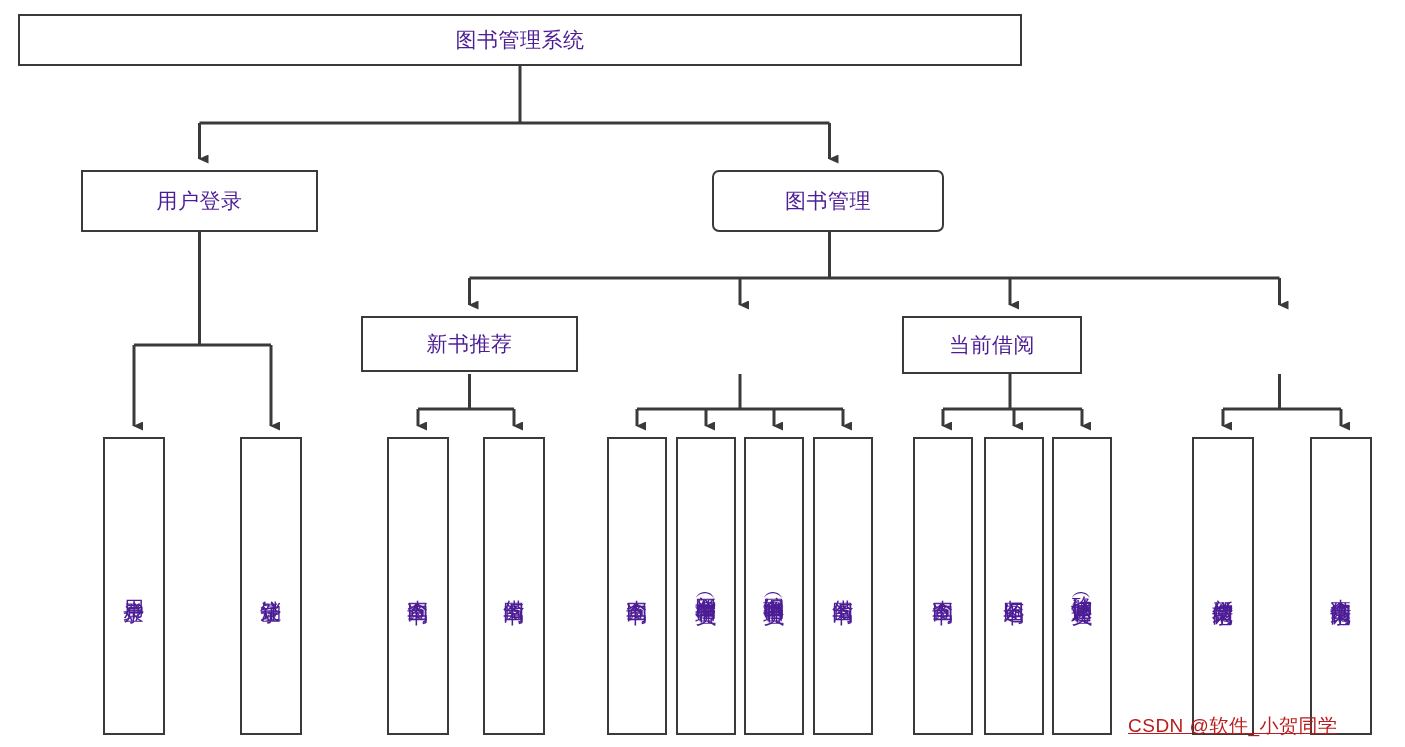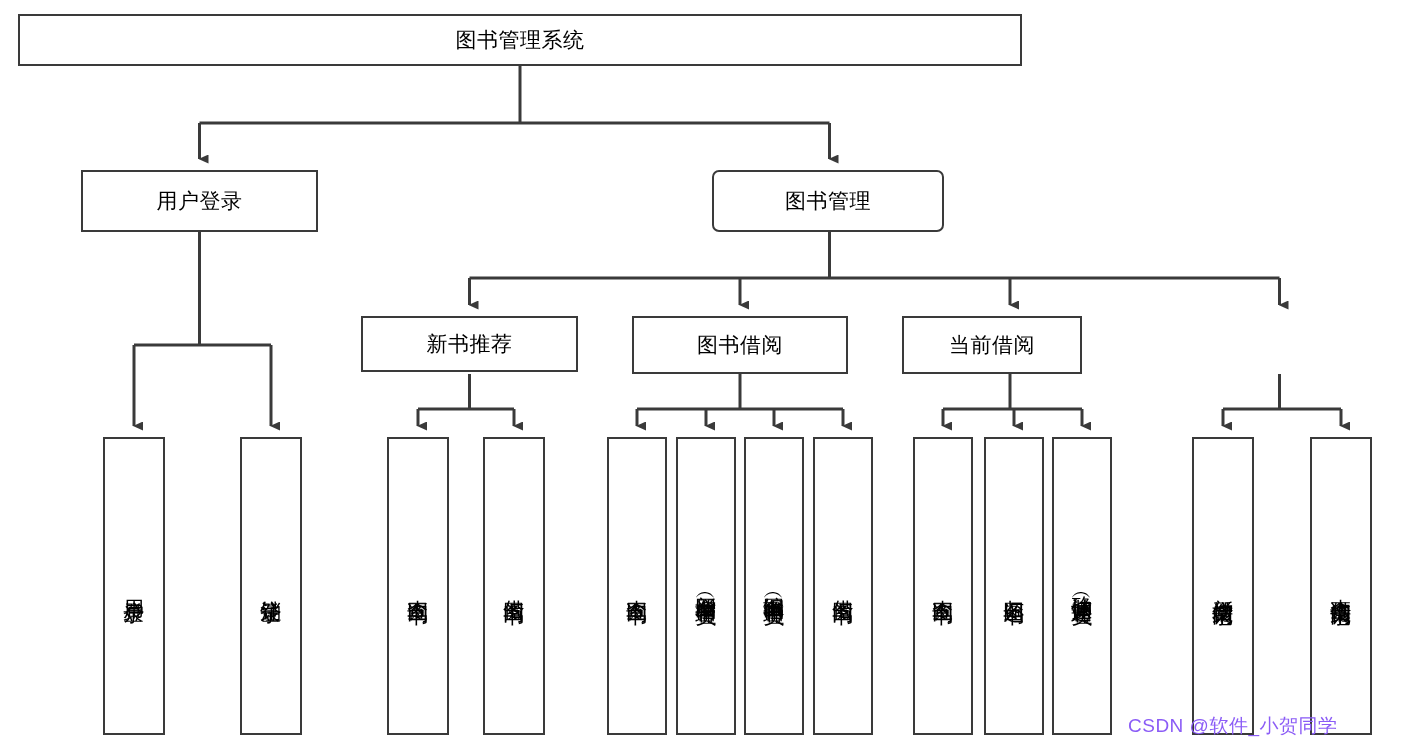--- a/index.html
+++ b/index.html
@@ -36,45 +36,46 @@
     display: flex;
     align-items: center;
     justify-content: center;
     color: #2b2b2b;
   }
   .node-label {
     font-size: 21px;
     line-height: 1.15;
     letter-spacing: 0.5px;
     white-space: nowrap;
-    color: #000000;
+    color: #4c1d95;
   }
   .node.leaf {
     align-items: center;
     justify-content: center;
   }
   .node.leaf .node-label {
     writing-mode: vertical-rl;
     text-orientation: upright;
     font-size: 21px;
     line-height: 1.32;
     letter-spacing: 1.5px;
     white-space: normal;
     max-height: 100%;
     text-align: center;
   }
   .watermark {
     position: absolute;
     left: 1128px;
     top: 713px;
     font-size: 19px;
-    color: #8b5cf6;
+    color: #b91c1c;
     white-space: nowrap;
     letter-spacing: 0.5px;
     user-select: none;
+    text-decoration: underline;
   }
 </style>
 </head>
 <body>
 
 <div id="diagram-root">
 
   <svg class="connectors" viewBox="0 0 1405 747" xmlns="http://www.w3.org/2000/svg">
     <defs>
       <marker id="arrowhead" markerWidth="9" markerHeight="10" refX="4.5" refY="9" orient="auto" markerUnits="userSpaceOnUse">
@@ -127,23 +128,20 @@
   </div>
 
   <div class="node" style="left: 712px; top: 170px; width: 232px; height: 62px; border-radius: 7px;">
     <span class="node-label">图书管理</span>
   </div>
 
   <div class="node" style="left: 361px; top: 316px; width: 217px; height: 56px;">
     <span class="node-label">新书推荐</span>
   </div>
 
-  <div class="node" style="left: 632px; top: 316px; width: 216px; height: 58px;">
-    <span class="node-label">图书借阅</span>
-  </div>
 
   <div class="node" style="left: 902px; top: 316px; width: 180px; height: 58px;">
     <span class="node-label">当前借阅</span>
   </div>
 
 
   <div class="node leaf" style="left: 103px; top: 437px; width: 62px; height: 298px;">
     <span class="node-label">用户登录</span>
   </div>
 

